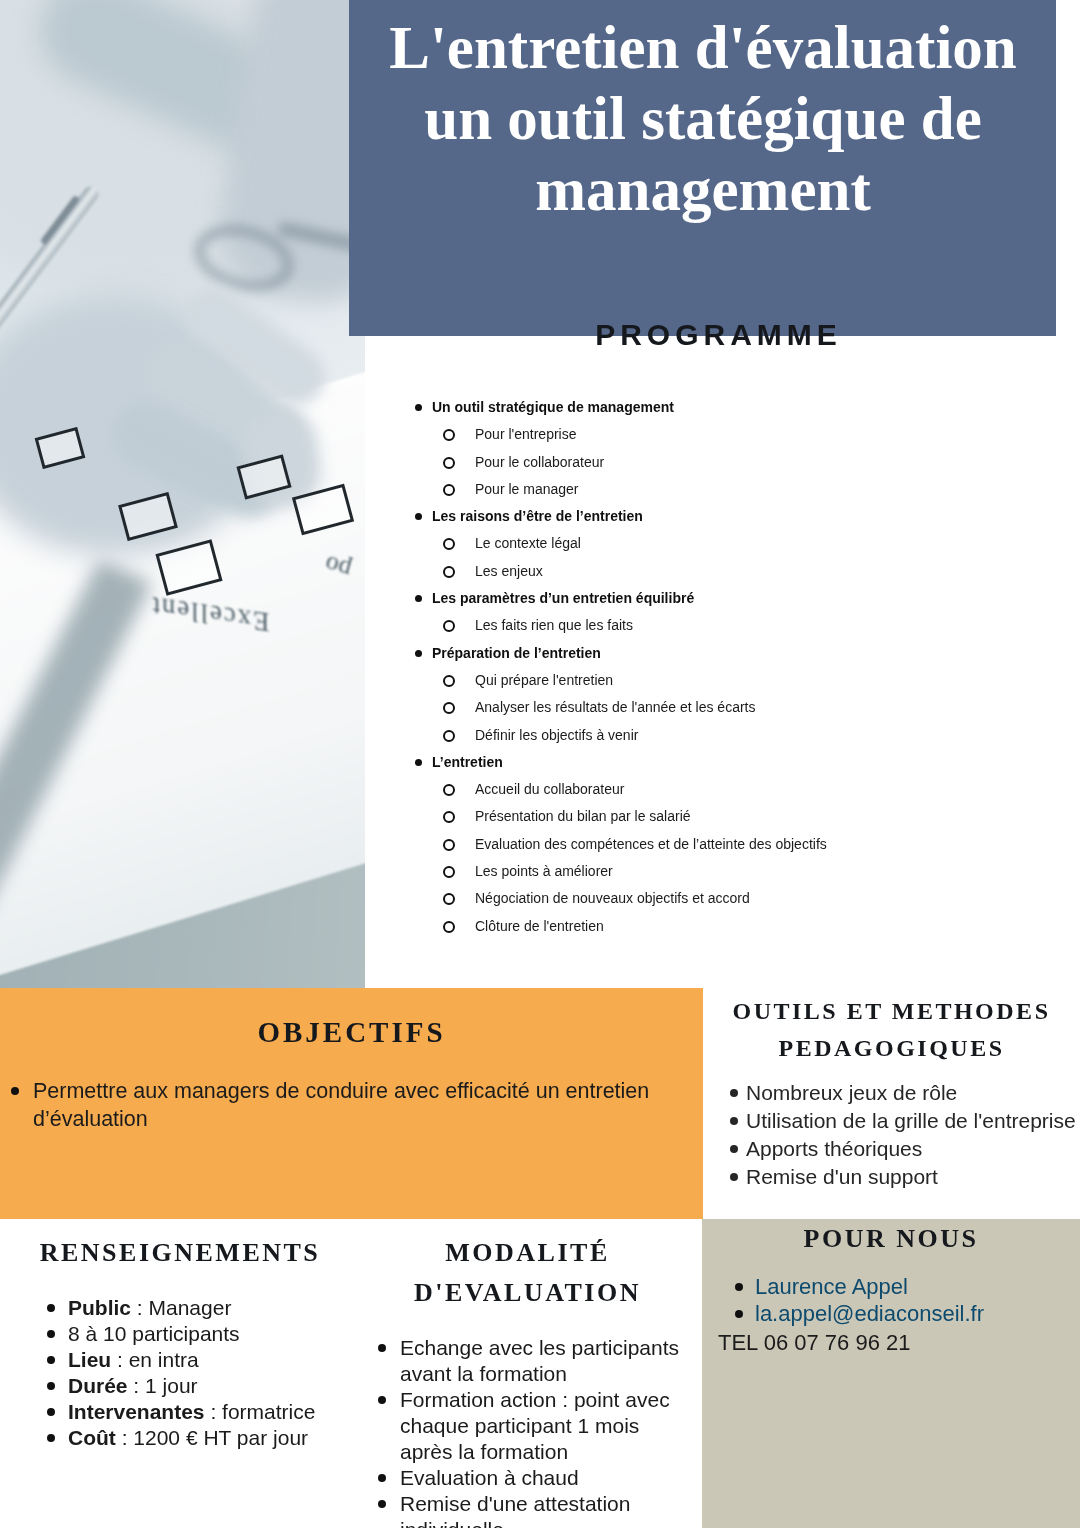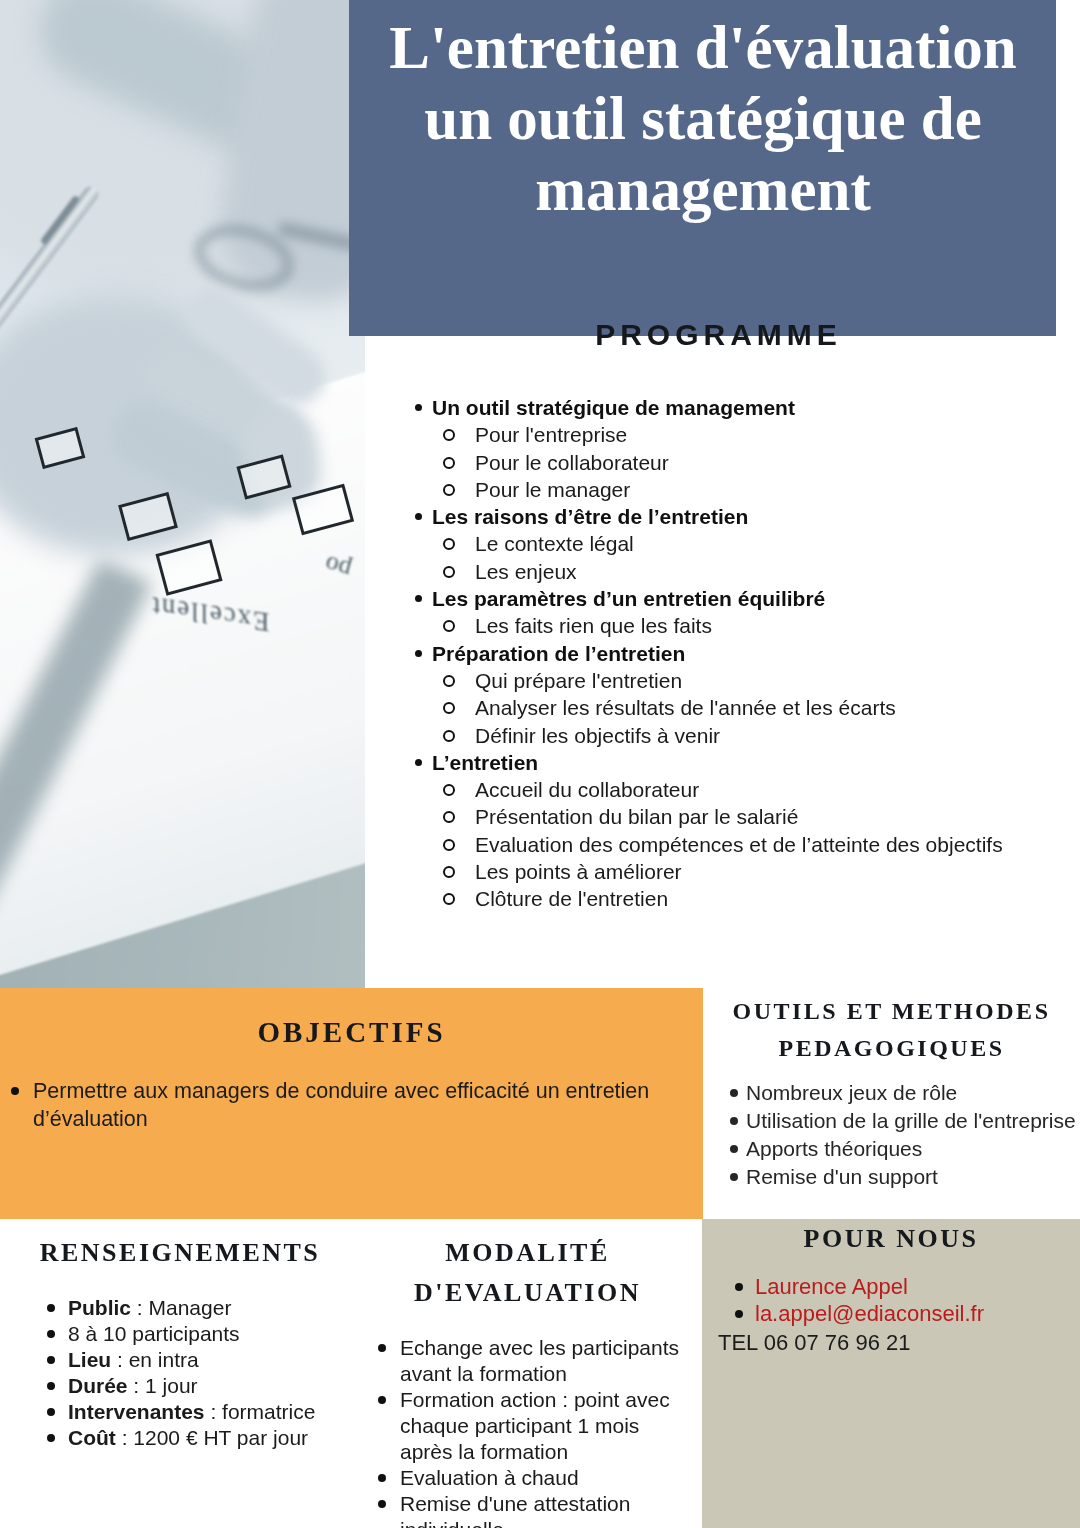--- a/index.html
+++ b/index.html
@@ -37,21 +37,21 @@
   .ph-po{left:325px;top:552px;font-size:26px;transform:rotate(196deg);}
 
   
   .header{position:absolute;left:349px;top:0;width:707px;height:336px;background:#55688A;}
   .title{position:absolute;left:34px;top:12px;width:640px;text-align:center;color:#ffffff;
          font-family:"Liberation Serif",serif;font-weight:bold;font-size:61px;line-height:71px;}
   .programme{position:absolute;left:365px;top:318px;width:707px;text-align:center;
          font-size:30px;font-weight:bold;letter-spacing:5px;color:#15181c;}
 
   
-  .plist{position:absolute;left:413px;top:394px;width:660px;font-size:21px;line-height:27.3px;color:#1b1b1b;}
+  .plist{position:absolute;left:413px;top:394px;width:660px;font-size:14px;line-height:27.3px;color:#1b1b1b;}
   .prow{position:relative;}
   .prow.main{font-weight:bold;padding-left:19px;color:#101010;}
   .prow.main::before{content:"";position:absolute;left:2px;top:10px;width:7px;height:7px;border-radius:50%;background:#101010;}
   .prow.sub{padding-left:62px;}
   .prow.sub::before{content:"";position:absolute;left:30px;top:8px;width:8px;height:8px;border-radius:50%;border:2px solid #101010;background:transparent;}
 
   
   .objectifs{position:absolute;left:0;top:988px;width:703px;height:231px;background:#F6AB4E;}
   .obj-head{margin-top:28px;text-align:center;font-family:"Liberation Serif",serif;font-weight:bold;font-size:29px;letter-spacing:3px;color:#15181c;}
   .obj-item{position:relative;margin:28px 20px 0 33px;font-size:21.5px;line-height:28px;color:#1b1b1b;}
@@ -75,21 +75,21 @@
   .rens-item .lbl{font-weight:bold;}
 
   .modal{position:absolute;left:355px;top:0;width:345px;}
   .modal .col-head{margin-top:14px;}
   .modal-list{margin-top:22px;margin-left:45px;width:290px;font-size:21px;line-height:26px;color:#1b1b1b;}
   .modal-item{position:relative;margin-bottom:0;}
   .modal-item::before{content:"";position:absolute;left:-22px;top:9px;width:8px;height:8px;border-radius:50%;background:#101010;}
 
   .contact{position:absolute;left:702px;top:0;width:378px;height:309px;background:#CBC7B6;}
   .contact .col-head{}
-  .contact-list{margin-top:14px;margin-left:53px;font-size:22px;line-height:27px;color:#b91c1c;}
+  .contact-list{margin-top:14px;margin-left:53px;font-size:22px;line-height:27px;color:#0c4a6e;}
   .contact-item{position:relative;}
   .contact-item::before{content:"";position:absolute;left:-20px;top:10px;width:8px;height:8px;border-radius:50%;background:#101010;}
   .contact-tel{margin-top:3px;margin-left:16px;font-size:22px;color:#1b1b1b;}
 </style>
 </head>
 <body>
 
 <div class="page">
 
   <div class="photo">
@@ -134,20 +134,21 @@
     <div class="prow sub">Les faits rien que les faits</div>
     <div class="prow main">Préparation de l’entretien</div>
     <div class="prow sub">Qui prépare l'entretien</div>
     <div class="prow sub">Analyser les résultats de l'année et les écarts</div>
     <div class="prow sub">Définir les objectifs à venir</div>
     <div class="prow main">L’entretien</div>
     <div class="prow sub">Accueil du collaborateur</div>
     <div class="prow sub">Présentation du bilan par le salarié</div>
     <div class="prow sub">Evaluation des compétences et de  l’atteinte des objectifs</div>
     <div class="prow sub">Les points à améliorer</div>
+    <div class="prow sub">Négociation de nouveaux objectifs et accord</div>
     <div class="prow sub">Clôture de l'entretien</div>
   </div>
 
   <div class="objectifs">
     <div class="obj-head">OBJECTIFS</div>
     <div class="obj-item">Permettre aux managers de conduire avec efficacité un entretien d’évaluation</div>
   </div>
 
   <div class="outils">
     <div class="out-head">

